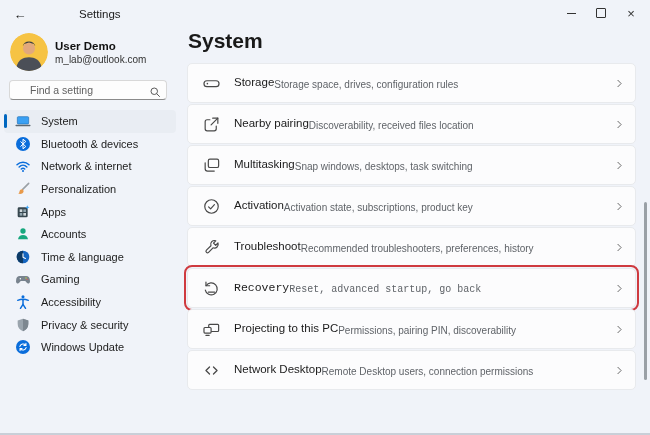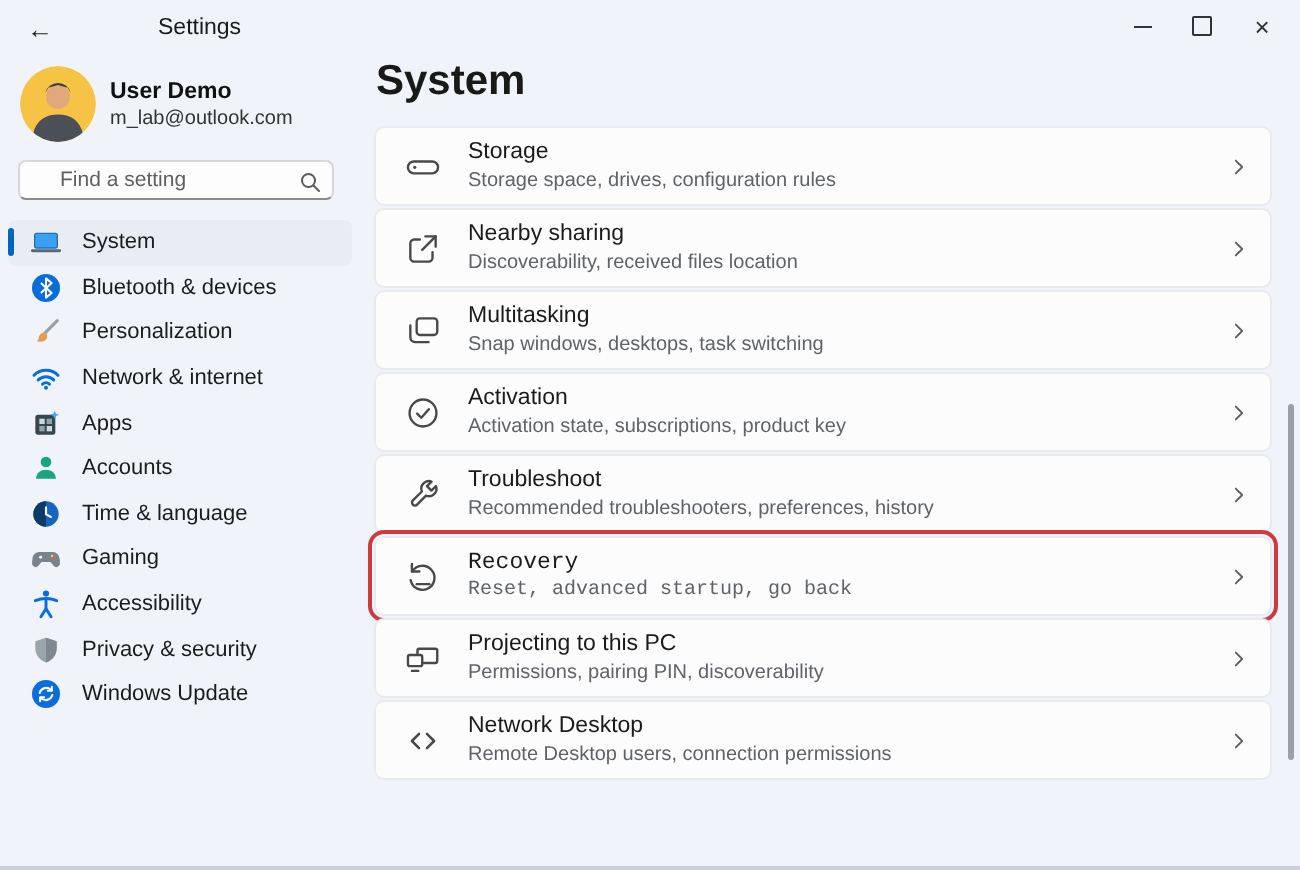--- a/index.html
+++ b/index.html
@@ -33,21 +33,21 @@
     position:relative;font-size:11px;color:#1c1c1c;cursor:default;}
   .nav-item.selected{background:#e9edf3;}
   .pill{position:absolute;left:0;top:4px;width:3px;height:14px;border-radius:2px;}
   .nav-icon{width:17px;height:17px;margin-right:10px;display:flex;align-items:center;justify-content:center;}
   
   .page-title{position:absolute;left:188px;top:29px;font-size:21px;font-weight:bold;color:#191919;}
   .rows{position:absolute;left:187px;top:63px;width:449px;}
   .row{height:40px;margin-bottom:1px;background:#fcfcfd;border:1px solid #e8eaed;border-radius:5px;
     display:flex;align-items:center;box-sizing:border-box;padding:0 10px 0 13px;position:relative;cursor:default;}
   .row-icon{width:20px;display:flex;align-items:center;justify-content:center;margin-right:13px;flex:none;}
-  .row-text{display:flex;flex-direction:column;justify-content:flex-start;}
+  .row-text{display:flex;flex-direction:row;justify-content:flex-start;}
   .row-title{font-size:11.5px;color:#1b1b1b;}
   .row-sub{font-size:10px;color:#5f6368;margin-top:2.5px;}
   .chev{margin-left:auto;display:flex;}
   .row-highlighted{outline:2px solid #cf3a3f;outline-offset:1px;font-family:Liberation Mono, monospace;}
   .scroll-thumb{position:absolute;right:3px;top:202px;width:3px;height:178px;background:#9aa0a6;border-radius:2px;}
 </style>
 </head>
 <body>
 
 <div class="window">
@@ -108,37 +108,37 @@
             <circle cx="12" cy="12" r="10.5" fill="#0a6ddb"></circle>
             <path d="M8.2 8.2l8 7.6-4.2 3.4V4.8l4.2 3.4-8 7.6" fill="none" stroke="#fff" stroke-width="1.5" stroke-linejoin="round"></path>
           </svg>
       </span>
       <span class="nav-label">Bluetooth &amp; devices</span>
     </div>
 
     <div class="nav-item">
       <span class="nav-icon">
         <svg width="16" height="16" viewBox="0 0 24 24">
-            <path d="M20.5 3.5l-9 9" stroke="#9aa0a6" stroke-width="2.4" stroke-linecap="round"></path>
-            <path d="M11.4 12.6c-2.6-.5-4.8 1.5-4.8 4 0 .9-.6 1.7-1.7 2.2 2.9 1.3 6.9.4 7.8-2.3.5-1.7-.1-3.3-1.3-3.9z" fill="#e8994a"></path>
-          </svg>
-      </span>
-      <span class="nav-label">Personalization</span>
-    </div>
-
-    <div class="nav-item">
-      <span class="nav-icon">
-        <svg width="16" height="16" viewBox="0 0 24 24">
             <path d="M3 10c5-5 13-5 18 0" fill="none" stroke="#0a6ddb" stroke-width="2.2" stroke-linecap="round"></path>
             <path d="M6.2 13.4c3.3-3.2 8.3-3.2 11.6 0" fill="none" stroke="#0a6ddb" stroke-width="2.2" stroke-linecap="round"></path>
             <path d="M9.4 16.6a3.8 3.8 0 0 1 5.2 0" fill="none" stroke="#0a6ddb" stroke-width="2.2" stroke-linecap="round"></path>
             <circle cx="12" cy="19.4" r="1.5" fill="#0a6ddb"></circle>
           </svg>
       </span>
       <span class="nav-label">Network &amp; internet</span>
+    </div>
+
+    <div class="nav-item">
+      <span class="nav-icon">
+        <svg width="16" height="16" viewBox="0 0 24 24">
+            <path d="M20.5 3.5l-9 9" stroke="#9aa0a6" stroke-width="2.4" stroke-linecap="round"></path>
+            <path d="M11.4 12.6c-2.6-.5-4.8 1.5-4.8 4 0 .9-.6 1.7-1.7 2.2 2.9 1.3 6.9.4 7.8-2.3.5-1.7-.1-3.3-1.3-3.9z" fill="#e8994a"></path>
+          </svg>
+      </span>
+      <span class="nav-label">Personalization</span>
     </div>
 
     <div class="nav-item">
       <span class="nav-icon">
         <svg width="16" height="16" viewBox="0 0 24 24">
             <rect x="4" y="5" width="15" height="15" rx="2" fill="#37474f"></rect>
             <rect x="7" y="8" width="4" height="4" fill="#cfd8dc"></rect>
             <rect x="12.5" y="8" width="4" height="4" fill="#90a4ae"></rect>
             <rect x="7" y="13.5" width="4" height="4" fill="#90a4ae"></rect>
             <rect x="12.5" y="13.5" width="4" height="4" fill="#cfd8dc"></rect>
@@ -242,21 +242,21 @@
 
     <div class="row">
       <span class="row-icon">
         <svg width="19" height="19" viewBox="0 0 24 24" fill="none" stroke="#484848" stroke-width="1.5" stroke-linecap="round" stroke-linejoin="round">
             <path d="M10 6H6.5A2.5 2.5 0 0 0 4 8.5v9A2.5 2.5 0 0 0 6.5 20h9a2.5 2.5 0 0 0 2.5-2.5V14"></path>
             <path d="M13.5 4H20v6.5"></path>
             <path d="M20 4l-8.5 8.5"></path>
           </svg>
       </span>
       <div class="row-text">
-        <div class="row-title">Nearby sharing</div>
+        <div class="row-title">Nearby pairing</div>
         <div class="row-sub">Discoverability, received files location</div>
       </div>
       <span class="chev">
         <svg width="11" height="11" viewBox="0 0 24 24">
             <path d="M8.5 5l7 7-7 7" fill="none" stroke="#5d5d5d" stroke-width="2" stroke-linecap="round" stroke-linejoin="round"></path>
           </svg>
       </span>
     </div>
 
     <div class="row">

